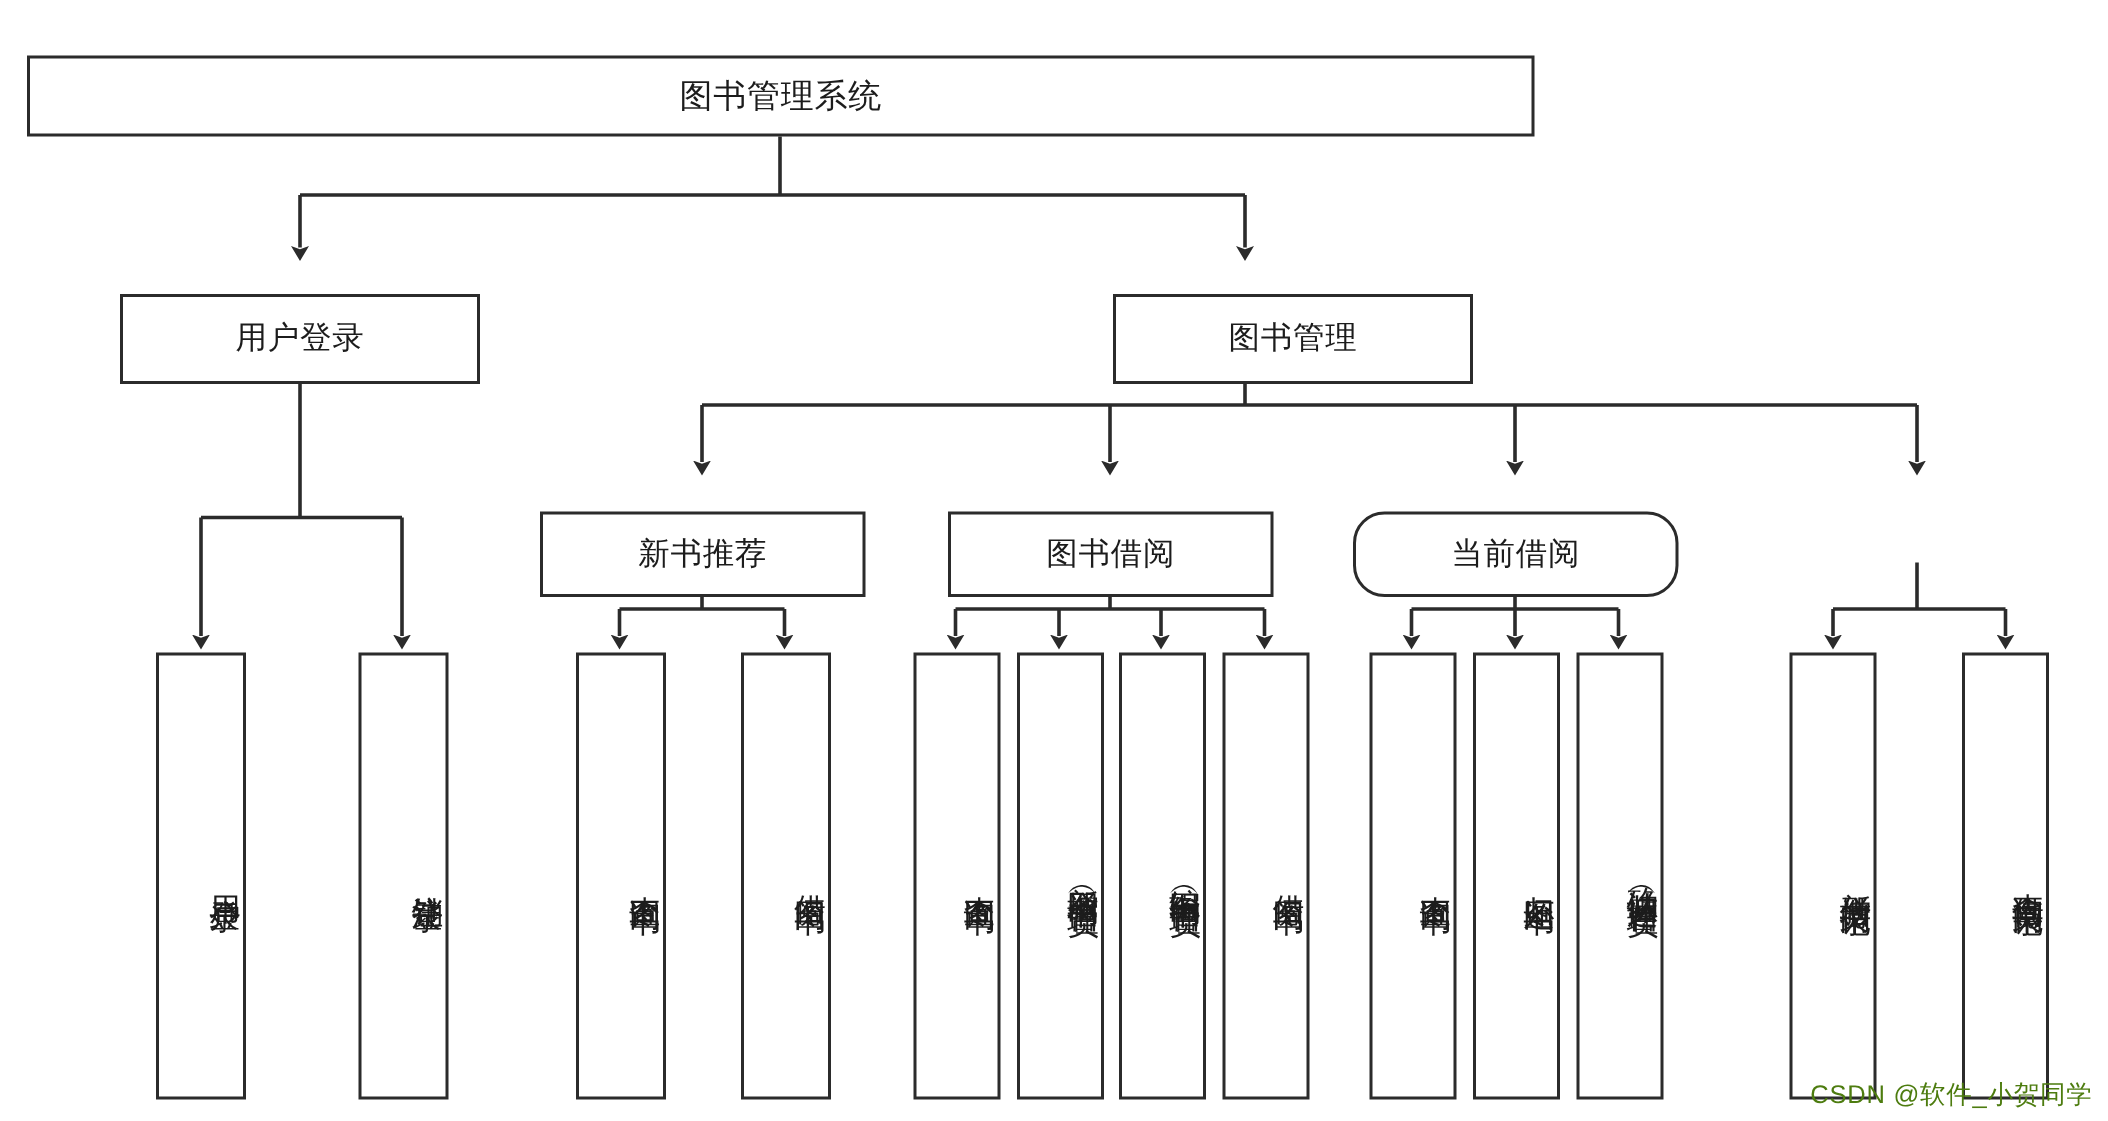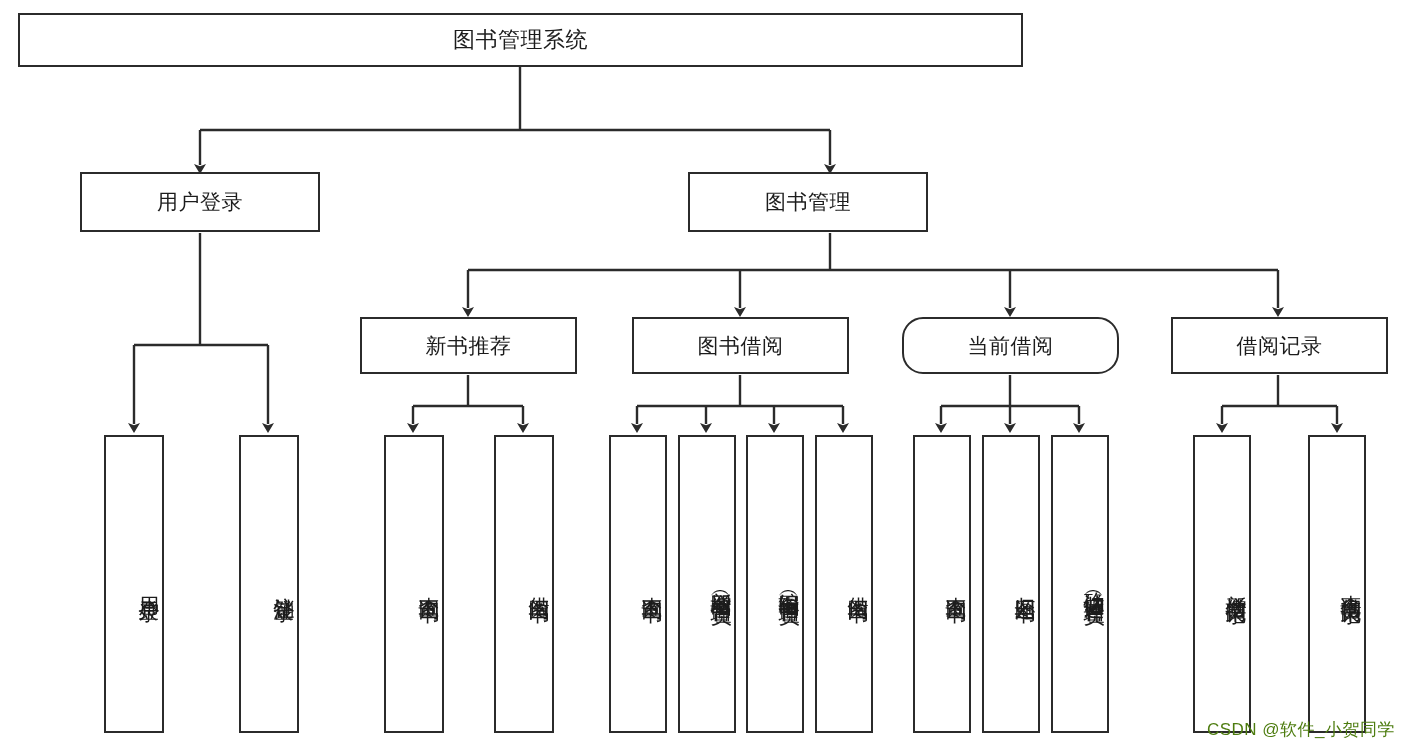--- a/index.html
+++ b/index.html
@@ -34,20 +34,21 @@
     align-items: center;
     justify-content: center;
     color: #1c1c1c;
     z-index: 2;
   }
   .node.horiz {
     font-size: 21px;
     line-height: 1.2;
     letter-spacing: 0.5px;
     white-space: nowrap;
+    margin-top: 24px;
   }
   .node.root {
     font-size: 22px;
   }
   .node.vert {
     writing-mode: vertical-rl;
     text-orientation: upright;
     font-size: 21px;
     line-height: 1.25;
     letter-spacing: 2px;
@@ -126,35 +127,32 @@
     </g>
   </svg>
 
   <div class="node horiz root" style="left:18px; top:13px; width:1005px; height:54px;">
     <span>图书管理系统</span>
   </div>
 
   <div class="node horiz" style="left:80px; top:172px; width:240px; height:60px;">
     <span>用户登录</span>
   </div>
-  <div class="node horiz" style="left:688px; top:172px; width:240px; height:60px;">
+  <div class="node horiz" style="left:742px; top:172px; width:240px; height:60px;">
     <span>图书管理</span>
   </div>
 
   <div class="node horiz" style="left:632px; top:317px; width:217px; height:57px;">
     <span>图书借阅</span>
   </div>
   <div class="node horiz" style="left:360px; top:317px; width:217px; height:57px;">
     <span>新书推荐</span>
   </div>
   <div class="node horiz" style="left:902px; top:317px; width:217px; height:57px;border-radius:21px;">
     <span>当前借阅</span>
-  </div>
-  <div class="node horiz" style="left:1171px; top:317px; width:217px; height:57px;">
-    <span>借阅记录</span>
   </div>
 
   <div class="node vert" style="left:104px; top:435px; width:60px; height:298px;">
     <span class="vlabel">用户登录</span>
   </div>
   <div class="node vert" style="left:239px; top:435px; width:60px; height:298px;">
     <span class="vlabel">注销登录</span>
   </div>
 
   <div class="node vert" style="left:384px; top:435px; width:60px; height:298px;">

